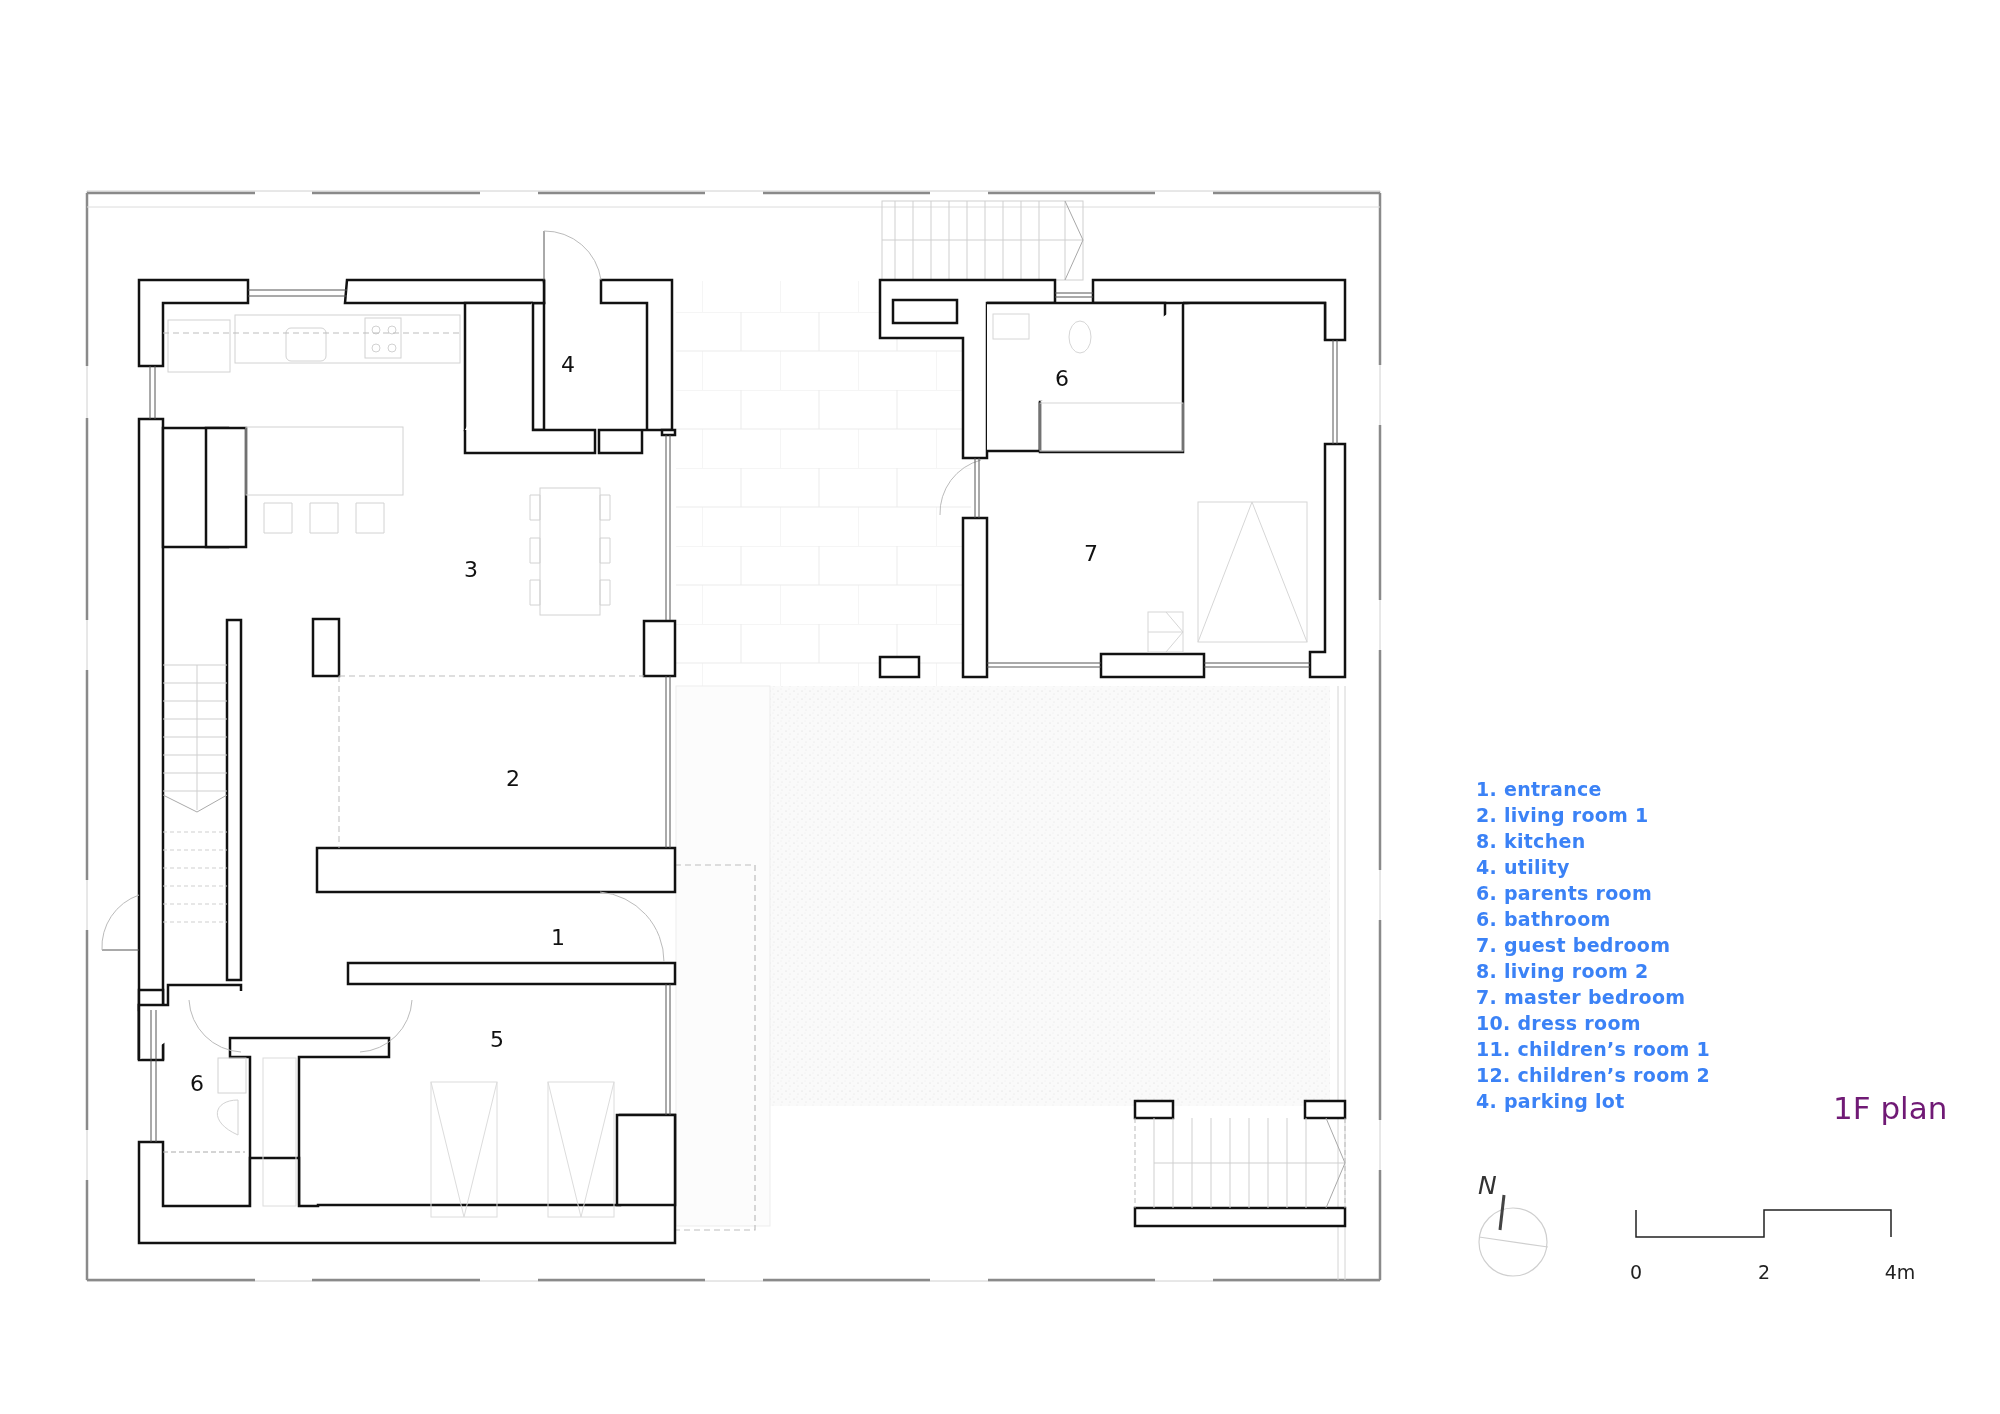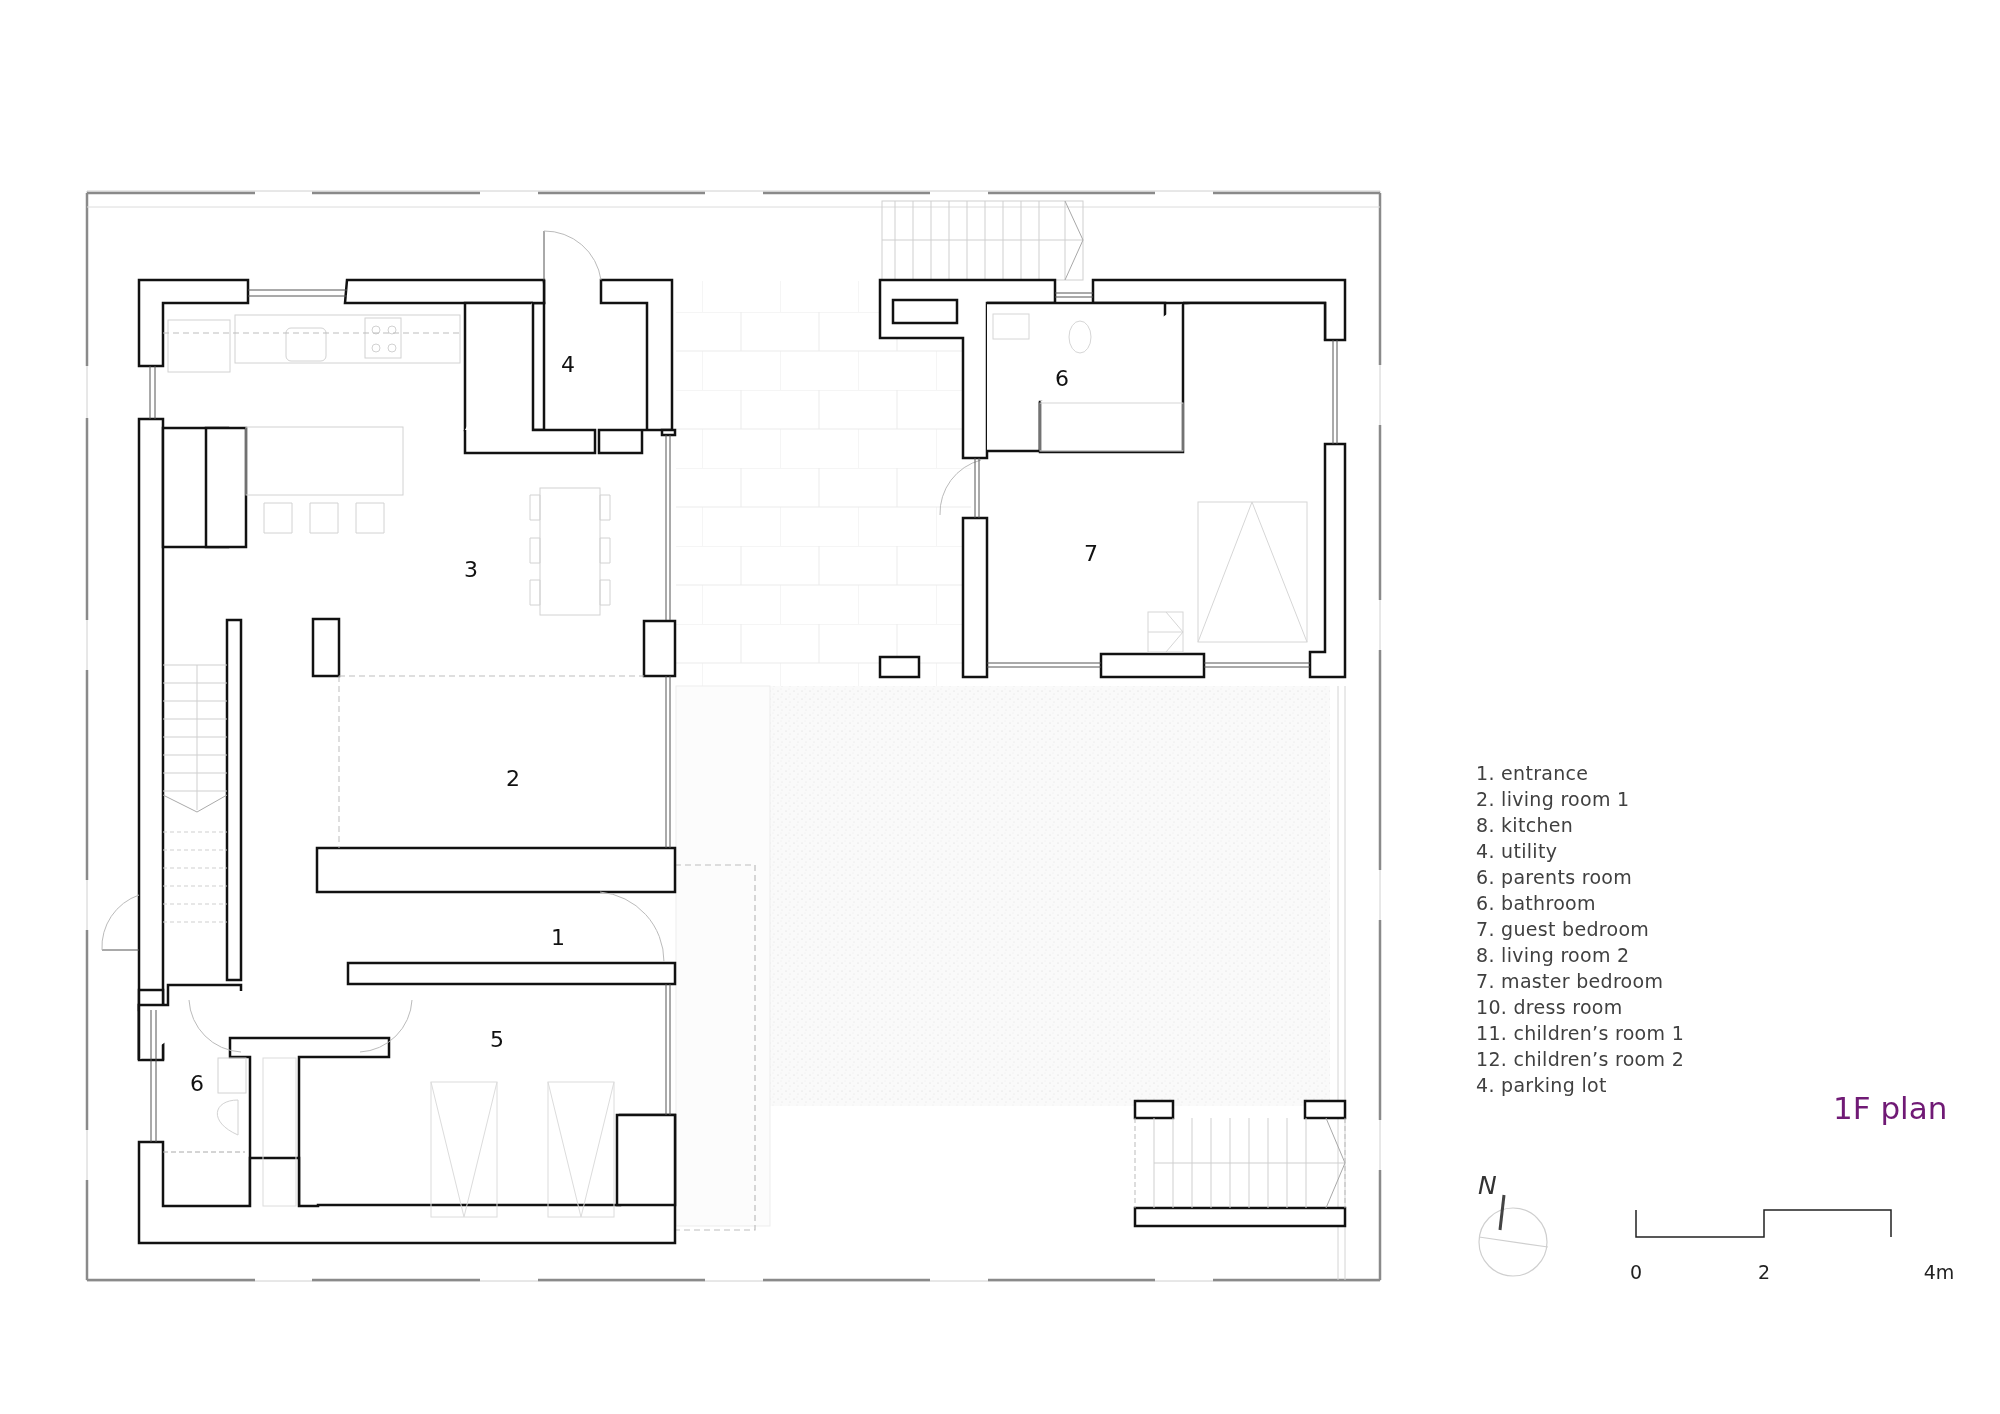--- a/index.html
+++ b/index.html
@@ -1,20 +1,20 @@
 <!DOCTYPE html>
 <html><head>
 <meta charset="utf-8">
 <style>
   html, body { margin:0; padding:0; background:#ffffff; }
   body { width:2000px; height:1414px; position:relative; overflow:hidden;
          font-family:"DejaVu Sans", "Liberation Sans", sans-serif; color:#1a1a1a; }
   #plan { position:absolute; left:0; top:0; width:2000px; height:1414px; }
   .room-num { position:absolute; font-size:22px; color:#111; transform:translate(-50%,-50%); }
-  .legend { position:absolute; left:1476px; top:760px; font-size:19px; line-height:26px; color:#404040; }
+  .legend { position:absolute; left:1476px; top:776px; font-size:19px; line-height:26px; color:#3b82f6;font-weight:bold; }
   .legend div { white-space:nowrap; letter-spacing:0.3px; }
   .title { position:absolute; left:1833px; top:1090px; font-size:31px; color:#701a75; }
   .north-label { position:absolute; left:1478px; top:1171px; font-size:25px; font-style:italic; color:#333; }
   .scale-lbl { position:absolute; top:1261px; font-size:19px; color:#222; transform:translateX(-50%); }
 </style>
 </head>
 <body>
 
 <svg id="plan" viewBox="0 0 2000 1414" xmlns="http://www.w3.org/2000/svg">
   <defs>
@@ -224,13 +224,13 @@
   <div>10. dress room</div>
   <div>11. children’s room 1</div>
   <div>12. children’s room 2</div>
   <div>4. parking lot</div>
 </div>
 
 <div class="title">1F plan</div>
 <div class="north-label">N</div>
 <div class="scale-lbl" style="left:1636px">0</div>
 <div class="scale-lbl" style="left:1764px">2</div>
-<div class="scale-lbl" style="left:1939px">4m</div>
+<div class="scale-lbl" style="left:1900px">4m</div>
 
 </body></html>

